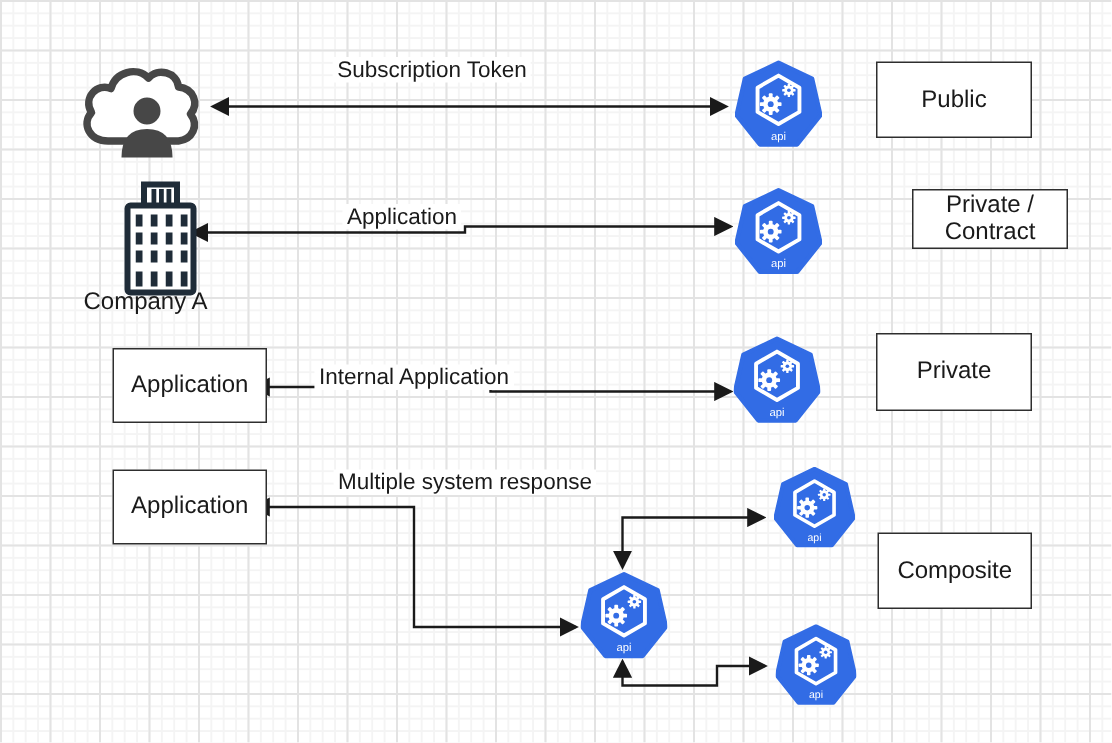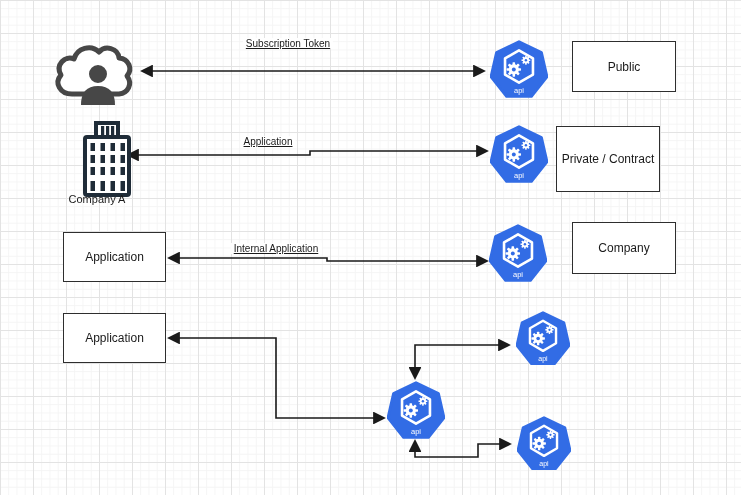--- a/index.html
+++ b/index.html
@@ -13,29 +13,29 @@
       linear-gradient(to bottom,#f4f4f4 1px,transparent 1px);
     background-size:33px 33px,33px 33px,8.25px 8.25px,8.25px 8.25px;
     font-family:"Liberation Sans",sans-serif;
     color:#1a1a1a;
   }
   .layer{position:absolute;left:0;top:0;}
   .node{position:absolute;}
   .box{
     position:absolute;background:#ffffff;border:1.6px solid #2e2e2e;
     display:flex;align-items:center;justify-content:center;
-    font-size:12px;box-sizing:border-box;text-align:center;
+    font-size:16px;box-sizing:border-box;text-align:center;margin-left:12px;
   }
   .edge-label{
     position:absolute;transform:translateX(-50%);
-    background:#ffffff;padding:0 3px;font-size:10px;white-space:nowrap;text-decoration:underline;
+    background:#ffffff;padding:0 3px;font-size:15px;white-space:nowrap;
   }
   .node-label{
     position:absolute;transform:translateX(-50%);
-    font-size:11px;white-space:nowrap;
+    font-size:16px;white-space:nowrap;
   }
 </style>
 </head>
 <body>
 
 <div class="canvas">
 
   <svg class="layer" width="741" height="495" viewBox="0 0 741 495">
     <defs>
       <marker id="arrow" viewBox="0 0 10 10" refX="8.5" refY="5" markerWidth="8" markerHeight="8" orient="auto-start-reverse">
@@ -131,24 +131,28 @@
   <svg class="node" style="left:516px;top:311px" width="54" height="56">
       <use href="#api-icon"></use>
     </svg>
   <svg class="node" style="left:517px;top:416px" width="54" height="56">
       <use href="#api-icon"></use>
     </svg>
 
   <div class="box" style="left:572px;top:41px;width:104px;height:51px">
     <span>Public</span>
   </div>
-  <div class="box" style="left:556px;top:126px;width:104px;height:66px">
+  <div class="box" style="left:596px;top:126px;width:104px;height:40px">
     <span>Private / Contract</span>
   </div>
   <div class="box" style="left:572px;top:222px;width:104px;height:52px">
-    <span>Company</span>
+    <span>Private</span>
+  </div>
+  <div class="box" style="left:573px;top:355px;width:103px;height:51px">
+    <span>Composite</span>
   </div>
 
   <div class="edge-label" style="left:288px;top:38px">Subscription Token</div>
   <div class="edge-label" style="left:268px;top:136px">Application</div>
   <div class="edge-label" style="left:276px;top:243px">Internal Application</div>
+  <div class="edge-label" style="left:310px;top:313px">Multiple system response</div>
 
 </div>
 
 </body></html>

